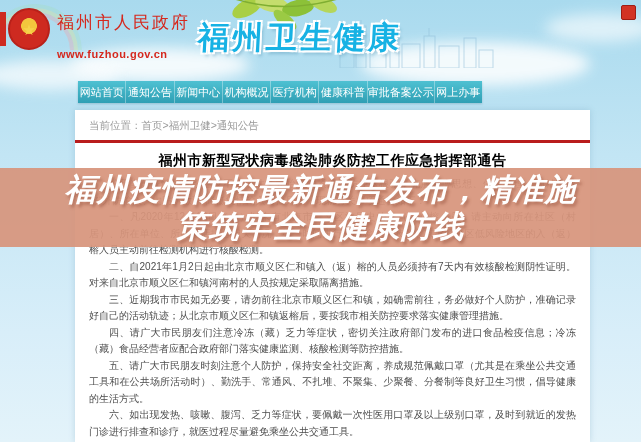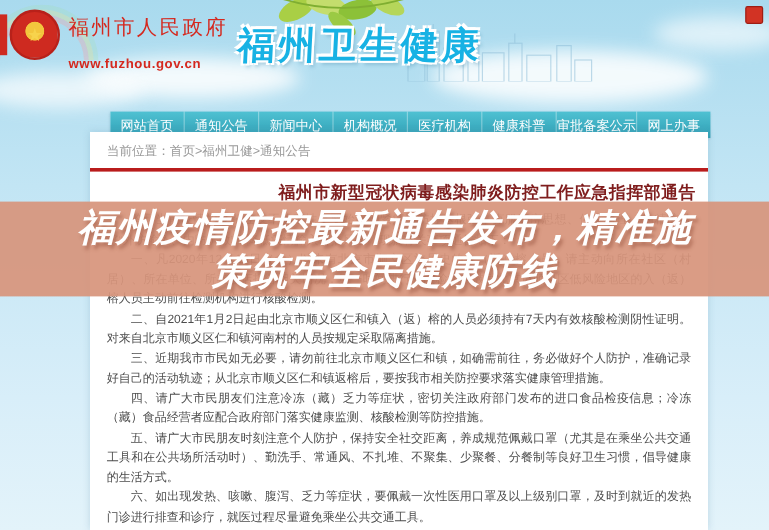--- a/index.html
+++ b/index.html
@@ -33,30 +33,30 @@
     color:#f7d34c;font-size:15px;line-height:1;}
   .gov-text{margin-left:7px;padding-top:3px;}
   .gov-name{font-size:17px;font-weight:normal;color:#d5281e;letter-spacing:2px;}
   .gov-url{font-size:11px;font-weight:bold;color:#d5281e;letter-spacing:.5px;margin-top:14px;}
   .site-title{
     position:absolute;left:198px;top:17px;font-size:31px;font-weight:bold;color:#17b2e4;
     letter-spacing:3px;transform:skewX(-3deg);
     text-shadow:-2px -2px 0 #fff,2px -2px 0 #fff,-2px 2px 0 #fff,2px 2px 0 #fff,3px 4px 3px rgba(20,100,140,.25);
   }
   
-  .nav{position:absolute;left:92px;top:81px;width:500px;height:22px;display:flex;
-    background:linear-gradient(180deg,#4fc1d2 0%,#2f9fb4 100%);box-shadow:0 1px 2px rgba(60,120,140,.3);margin-top:12px;}
+  .nav{position:absolute;left:78px;top:81px;width:404px;height:22px;display:flex;
+    background:linear-gradient(180deg,#4fc1d2 0%,#2f9fb4 100%);box-shadow:0 1px 2px rgba(60,120,140,.3);}
   .nav-item{flex:1;display:flex;align-items:center;justify-content:center;color:#fff;
     font-size:11px;border-right:1px solid rgba(255,255,255,.35);cursor:pointer;white-space:nowrap;}
   .nav-item:last-child{border-right:none;}
   
   .content{position:absolute;left:75px;top:110px;width:515px;height:332px;background:#fff;
     box-shadow:0 0 6px rgba(100,150,180,.30);z-index:1;}
   .breadcrumb{padding:9px 14px 7px;font-size:10.5px;color:#999;border-bottom:3px solid #b91c1c;cursor:pointer;}
-  .article-title{text-align:right;font-size:14px;font-weight:bold;color:#7f1d1d;padding:9px 10px 3px;letter-spacing:.5px;}
+  .article-title{text-align:center;font-size:14px;font-weight:bold;color:#000000;padding:9px 10px 3px;letter-spacing:.5px;}
   .article-body{padding:3px 14px 0;font-size:10px;color:#4d4d4d;line-height:16.5px;text-align:justify;}
   .article-body p{margin:0;text-indent:2em;}
   
   .overlay{position:absolute;left:0;top:168px;width:641px;height:79px;z-index:5;
     background:rgba(215,148,124,.93);display:flex;flex-direction:column;align-items:center;justify-content:center;font-style:italic;}
   .overlay-line{font-size:31px;font-weight:bold;color:#fff;line-height:37px;letter-spacing:1px;
     text-shadow:2px 3px 3px rgba(140,70,50,.45);white-space:nowrap;}
 </style>
 </head>
 <body>

